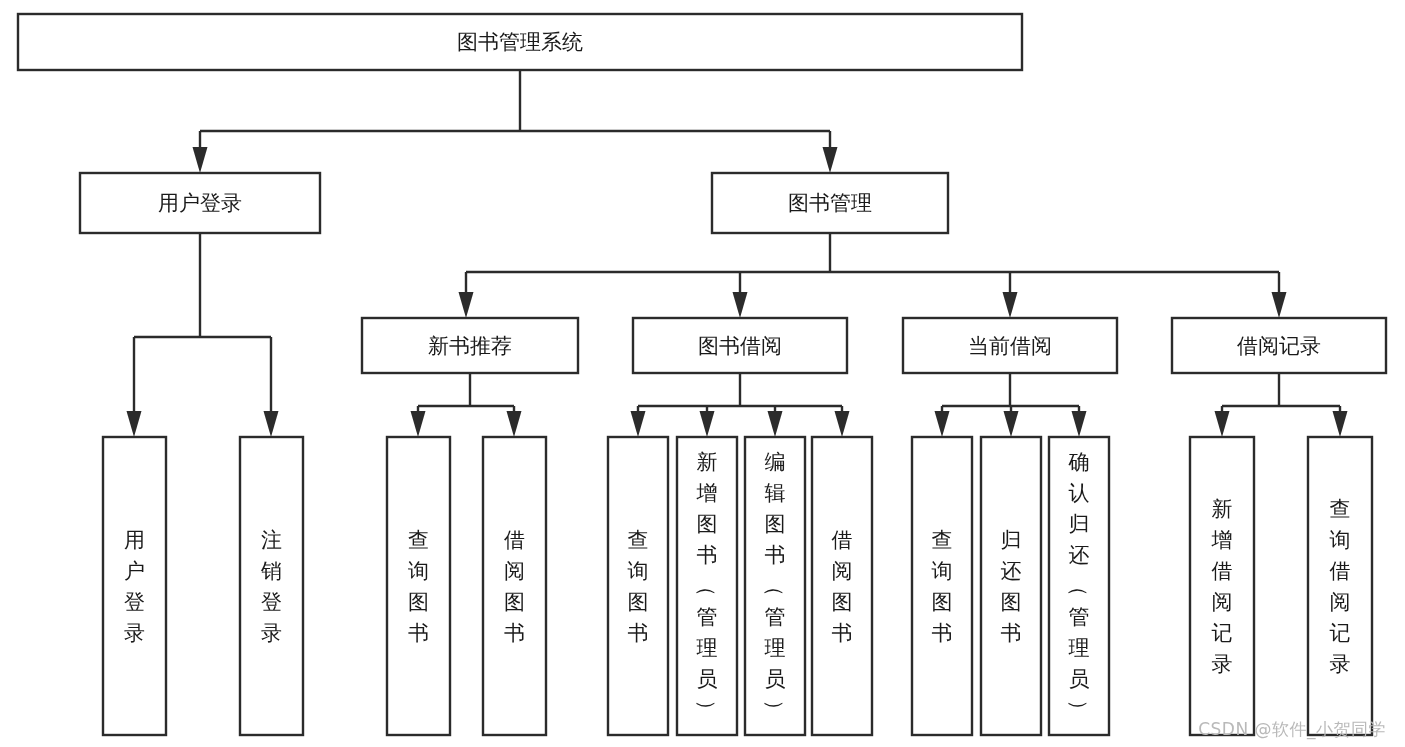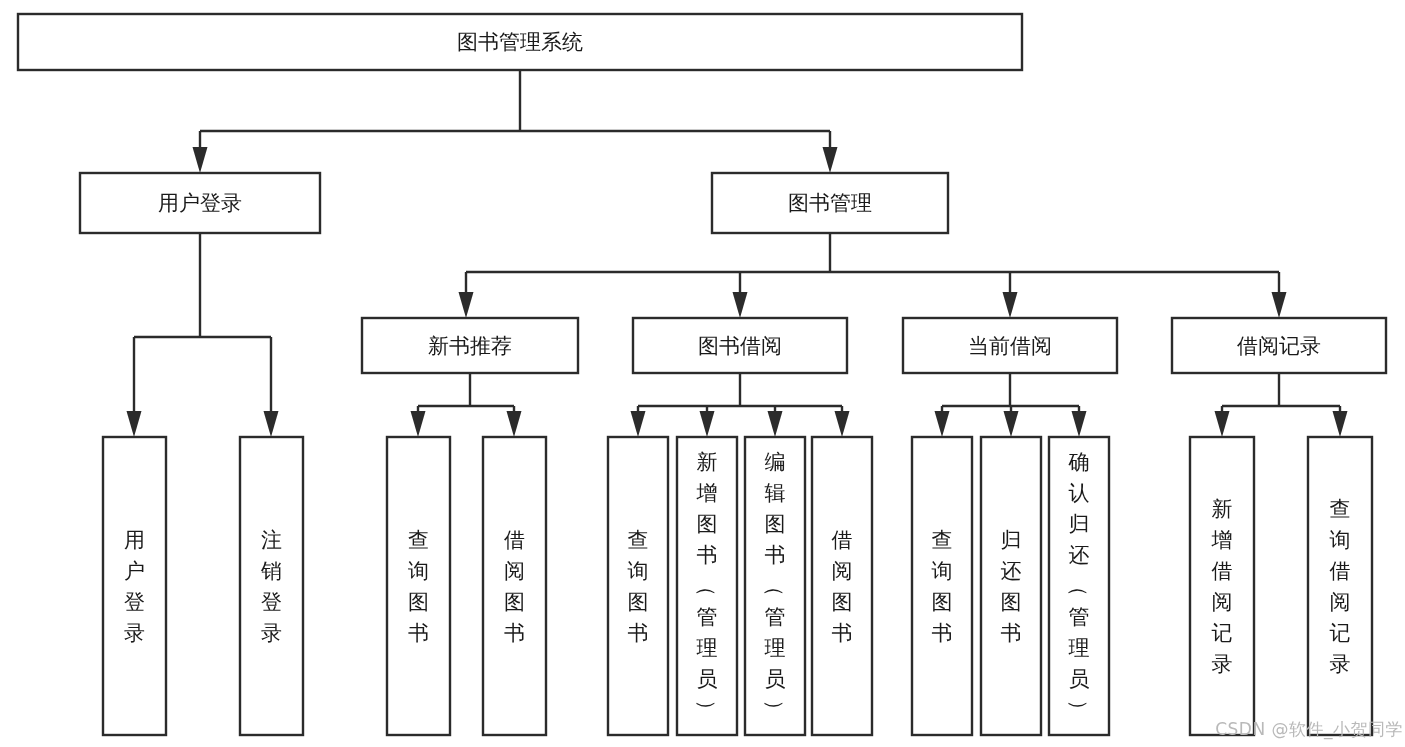--- a/index.html
+++ b/index.html
@@ -51,21 +51,21 @@
     dominant-baseline: middle;
   }
   .node-label-vertical {
     font-family: "DejaVu Sans", "Liberation Sans", sans-serif;
     fill: #1a1a1a;
     font-size: 21px;
     text-anchor: middle;
   }
   .watermark-text {
     position: absolute;
-    right: 2px;
+    right: 19px;
     bottom: 6px;
     font-family: "DejaVu Sans", "Liberation Sans", sans-serif;
     font-size: 17px;
     color: #b9b9b9;
     white-space: nowrap;
     letter-spacing: 0.5px;
     user-select: none;
   }
 </style>
 </head>

